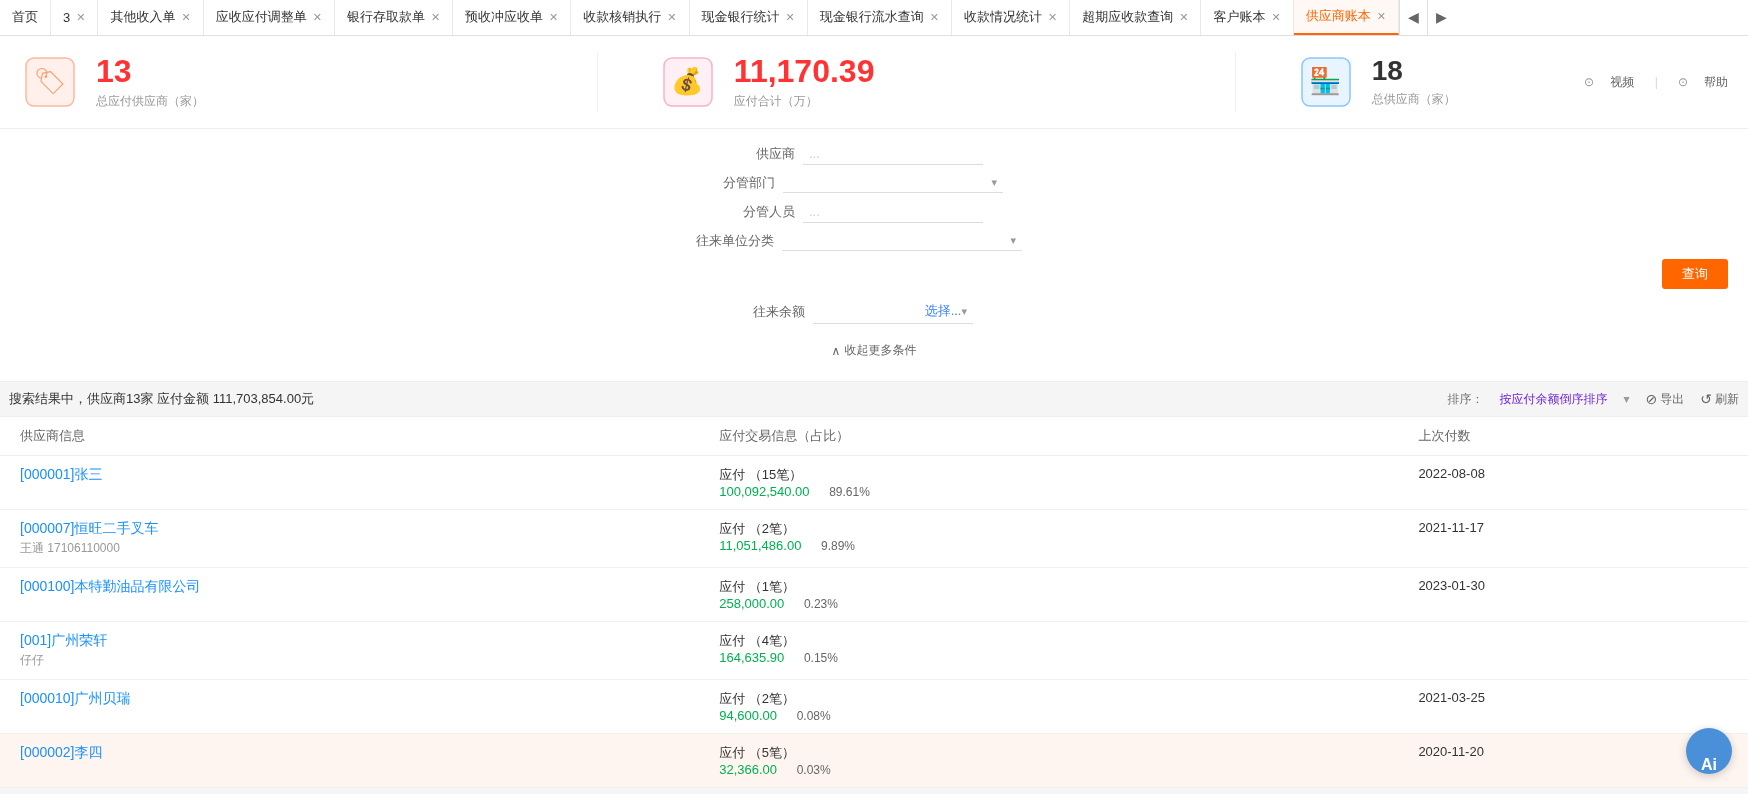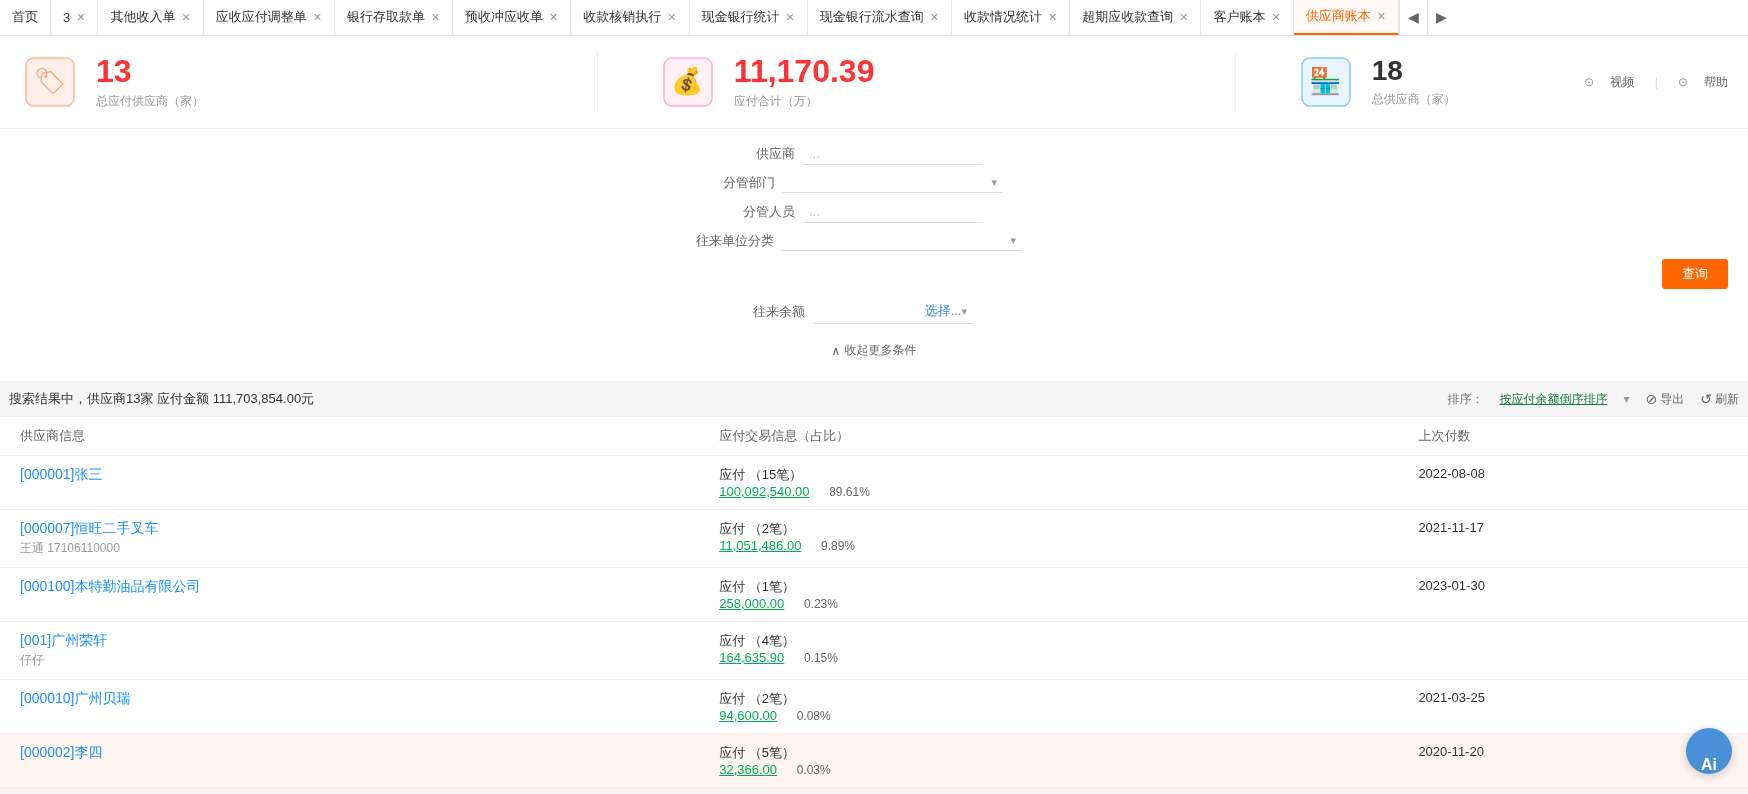--- a/index.html
+++ b/index.html
@@ -37,34 +37,34 @@
     .filter-select-wide { min-width: 220px; }
     .btn-query { background: #ff6600; color: #fff; border: none; padding: 6px 20px; border-radius: 3px; font-size: 13px; cursor: pointer; white-space: nowrap; }
     .collapse-btn { display: flex; align-items: center; justify-content: center; gap: 4px; color: #666; font-size: 12px; cursor: pointer; margin: 0 auto; padding: 4px 12px; }
     .collapse-area { text-align: center; padding: 4px 0 8px; }
 
     
     .result-bar { background: #f5f5f5; padding: 8px 9px; display: flex; align-items: center; justify-content: space-between; border-bottom: 1px solid #eee; }
     .result-info { font-size: 13px; color: #333; }
     .result-actions { display: flex; align-items: center; gap: 16px; font-size: 12px; color: #666; }
     .result-actions .sort-label { color: #737373; }
-    .result-actions .sort-select { color: #15803d; cursor: pointer; text-decoration: underline; }
+    .result-actions .sort-select { color: #6d28d9; cursor: pointer; }
     .result-actions .action-btn { display: flex; align-items: center; gap: 3px; cursor: pointer; color: #666; }
     .result-actions .action-btn .icon { font-size: 14px; }
 
     
     .data-table { background: #fff; width: 100%; border-collapse: collapse; }
     .data-table thead tr { border-bottom: 1px solid #eee; }
     .data-table thead th { padding: 10px 20px; text-align: left; font-size: 13px; color: #666; font-weight: normal; background: #fff; }
     .data-table tbody tr { border-bottom: 1px solid #f0f0f0; }
     .data-table tbody td { padding: 10px 20px; vertical-align: top; }
     .supplier-name { color: #1890ff; cursor: pointer; font-size: 14px; }
     .supplier-sub { font-size: 12px; color: #999; margin-top: 2px; }
     .tx-count { color: #333; font-size: 13px; }
-    .tx-amount { color: #00b050; font-size: 13px; font-weight: 500; text-decoration: underline; cursor: pointer; }
+    .tx-amount { color: #00b050; font-size: 13px; font-weight: 500; cursor: pointer; }
     .tx-pct { color: #666; font-size: 12px; margin-left: 16px; }
     .last-pay { color: #333; font-size: 13px; }
 
     
     .table-container { background: #fff; overflow-x: auto; }
   </style>
 </head>
 <body>
 
 <div class="top-nav">

